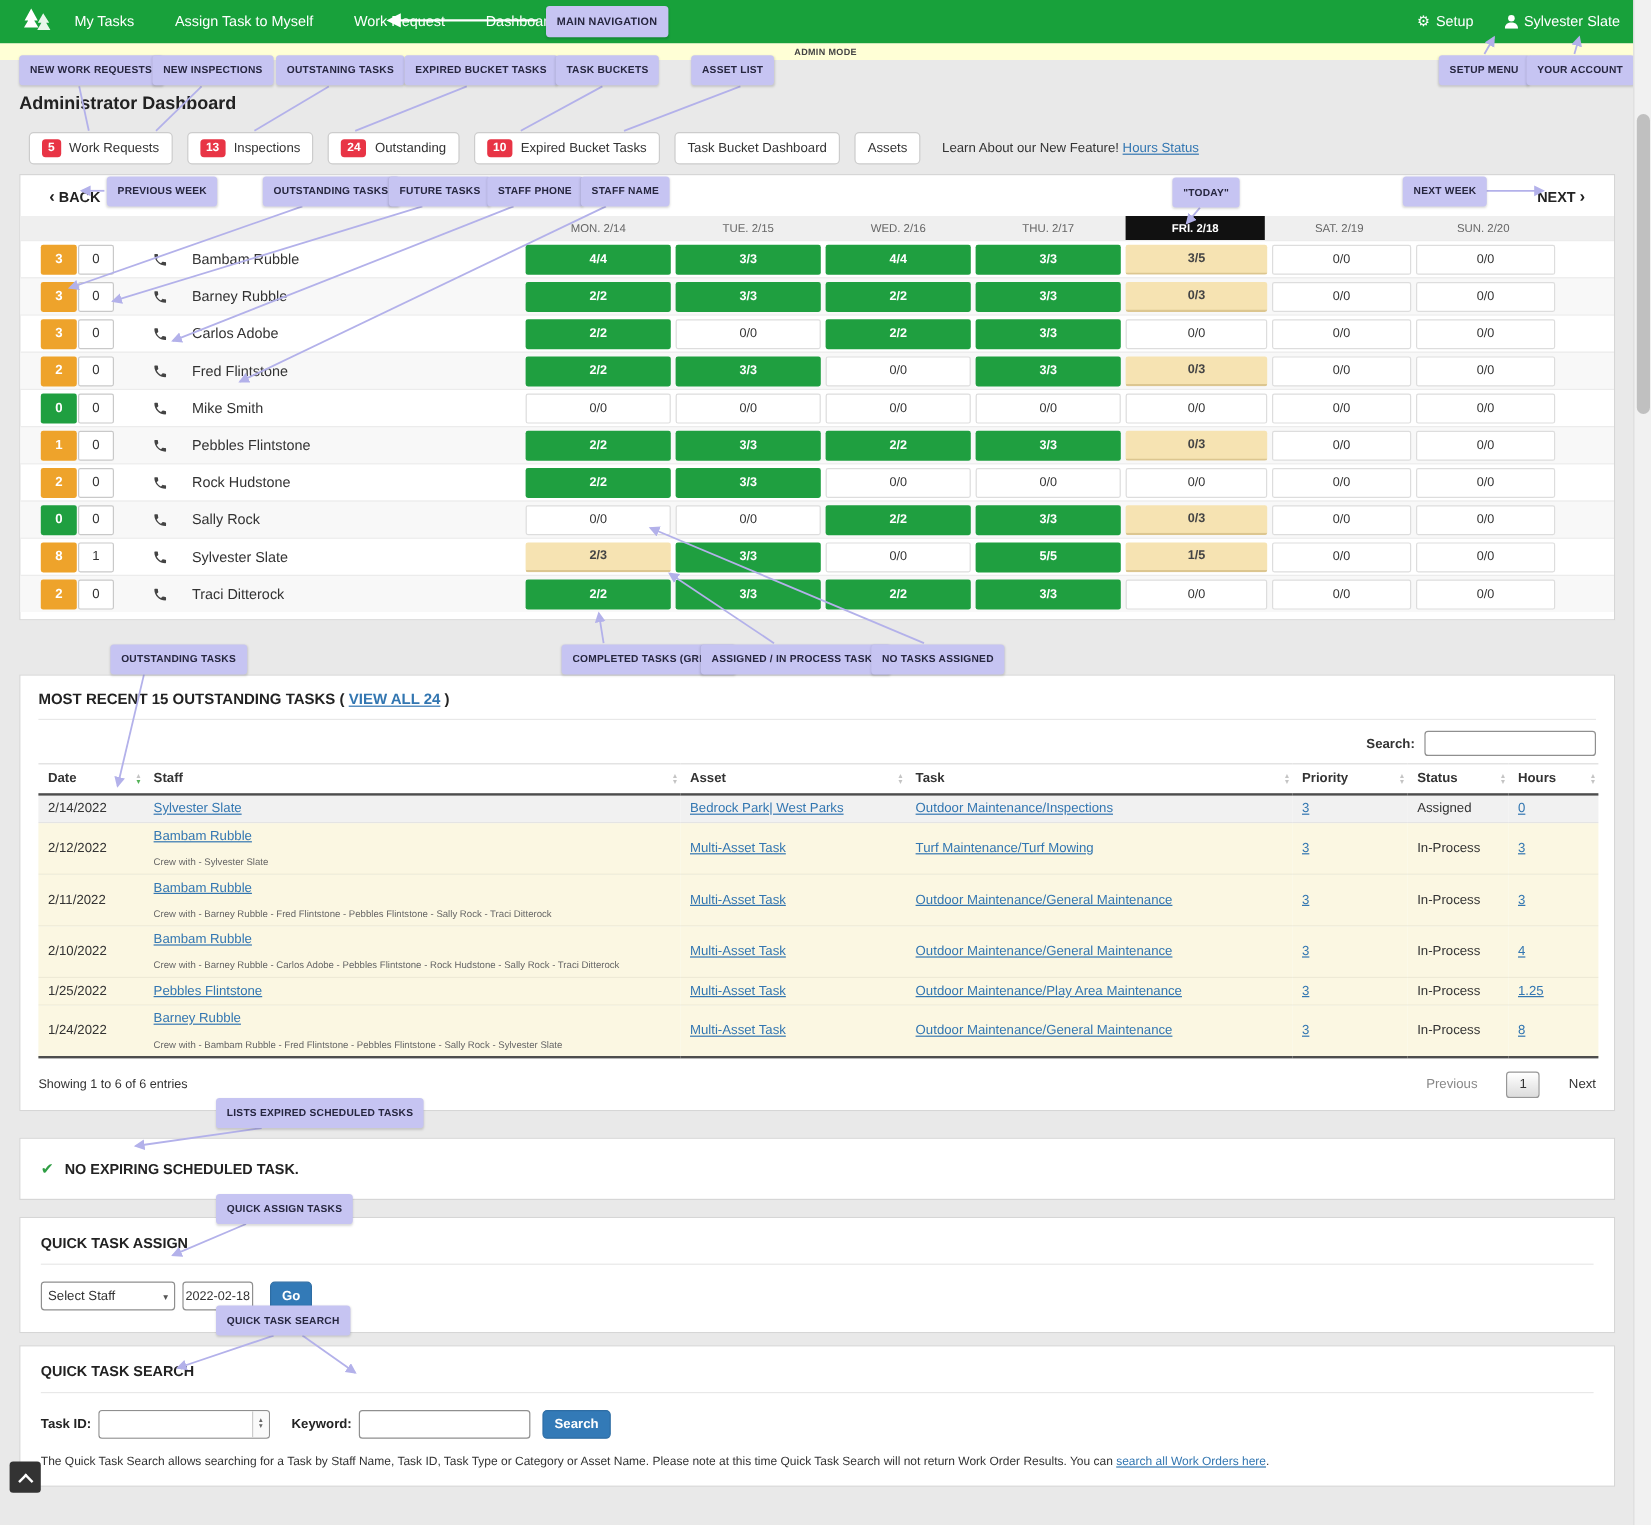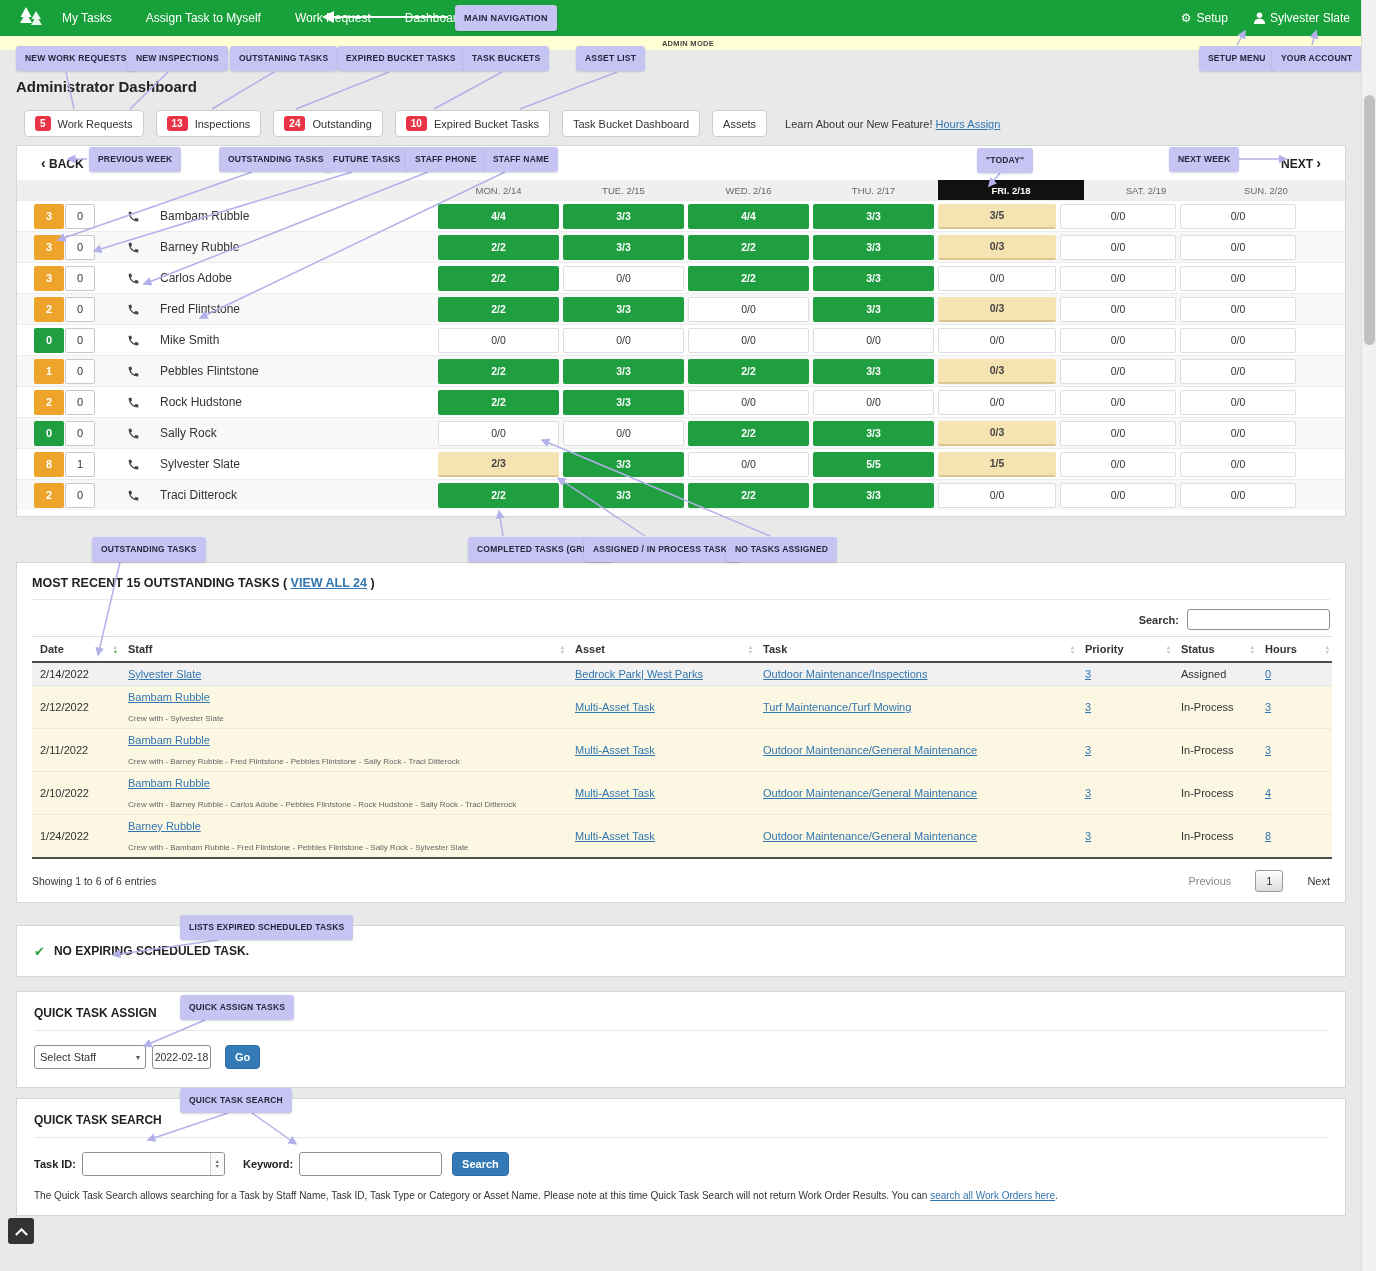--- a/index.html
+++ b/index.html
@@ -40,21 +40,21 @@
   
   .sched-head { height:34px; position:relative; }
   .wk-btn { position:absolute; top:9px; font-size:12px; font-weight:bold; color:#222; cursor:pointer; }
   .wk-btn.back { left:24px; } .wk-btn.next { right:24px; }
   .wk-btn .chev { font-size:14px; }
   .day-header { height:20px; background:#efefef; display:flex; }
   .dh-left { width:419px; }
   .dhc { height:20px; margin:0 2px; display:flex; align-items:center; justify-content:center;
          font-size:9.5px; color:#666; flex:0 0 auto; }
   .day-header .dhc:nth-child(2),.day-header .dhc:nth-child(3),.day-header .dhc:nth-child(4),.day-header .dhc:nth-child(5){width:121px;}
-  .day-header .dhc:nth-child(6){width:146px;}
+  .day-header .dhc:nth-child(6){width:116px;}
   .day-header .dhc:nth-child(7),.day-header .dhc:nth-child(8){width:116px;text-align:center;}
   .dhc[data-today="true"] { background:#111; color:#fff; font-weight:bold; }
 
   .srow { display:flex; align-items:center; height:31px; border-top:1px solid #ececec; }
   .srow:nth-child(even) { background:#f8f8f8; }
   .s-left { width:419px; display:flex; align-items:center; }
   .ob { width:30px; height:25px; margin-left:17px; border-radius:2px; color:#fff; font-weight:bold; font-size:11px;
         display:flex; align-items:center; justify-content:center; cursor:pointer; }
   .ob[data-level="warn"] { background:#eea32b; }
   .ob[data-level="ok"] { background:#1f9f40; }
@@ -192,21 +192,21 @@
     <span>Expired Bucket Tasks</span>
   </span>
   <span class="qbtn">
     <span>Task Bucket Dashboard</span>
   </span>
   <span class="qbtn">
     <span>Assets</span>
   </span>
   <span class="feature">
     <span>Learn About our New Feature!</span>
-    <a>Hours Assign</a>
+    <a>Hours Status</a>
   </span>
 </div>
 
 <div class="card" style="margin-top:8px; padding-bottom:6px;">
   <div class="sched-head">
     <span class="wk-btn back"><span class="chev">‹</span> <span>BACK</span></span>
     <span class="wk-btn next"><span>NEXT</span> <span class="chev">›</span></span>
   </div>
   <div class="day-header">
     <span class="dh-left"></span>
@@ -514,20 +514,29 @@
       <tr data-state="in-process">
         <td>2/10/2022</td>
         <td><a>Bambam Rubble</a><div class="crew">Crew with - Barney Rubble - Carlos Adobe - Pebbles Flintstone - Rock Hudstone - Sally Rock - Traci Ditterock</div></td>
         <td><a>Multi-Asset Task</a></td>
         <td><a>Outdoor Maintenance/General Maintenance</a></td>
         <td><a>3</a></td>
         <td>In-Process</td>
         <td><a>4</a></td>
       </tr>
       <tr data-state="in-process">
+        <td>1/25/2022</td>
+        <td><a>Pebbles Flintstone</a></td>
+        <td><a>Multi-Asset Task</a></td>
+        <td><a>Outdoor Maintenance/Play Area Maintenance</a></td>
+        <td><a>3</a></td>
+        <td>In-Process</td>
+        <td><a>1.25</a></td>
+      </tr>
+      <tr data-state="in-process">
         <td>1/24/2022</td>
         <td><a>Barney Rubble</a><div class="crew">Crew with - Bambam Rubble - Fred Flintstone - Pebbles Flintstone - Sally Rock - Sylvester Slate</div></td>
         <td><a>Multi-Asset Task</a></td>
         <td><a>Outdoor Maintenance/General Maintenance</a></td>
         <td><a>3</a></td>
         <td>In-Process</td>
         <td><a>8</a></td>
       </tr>
     </tbody>
   </table>

